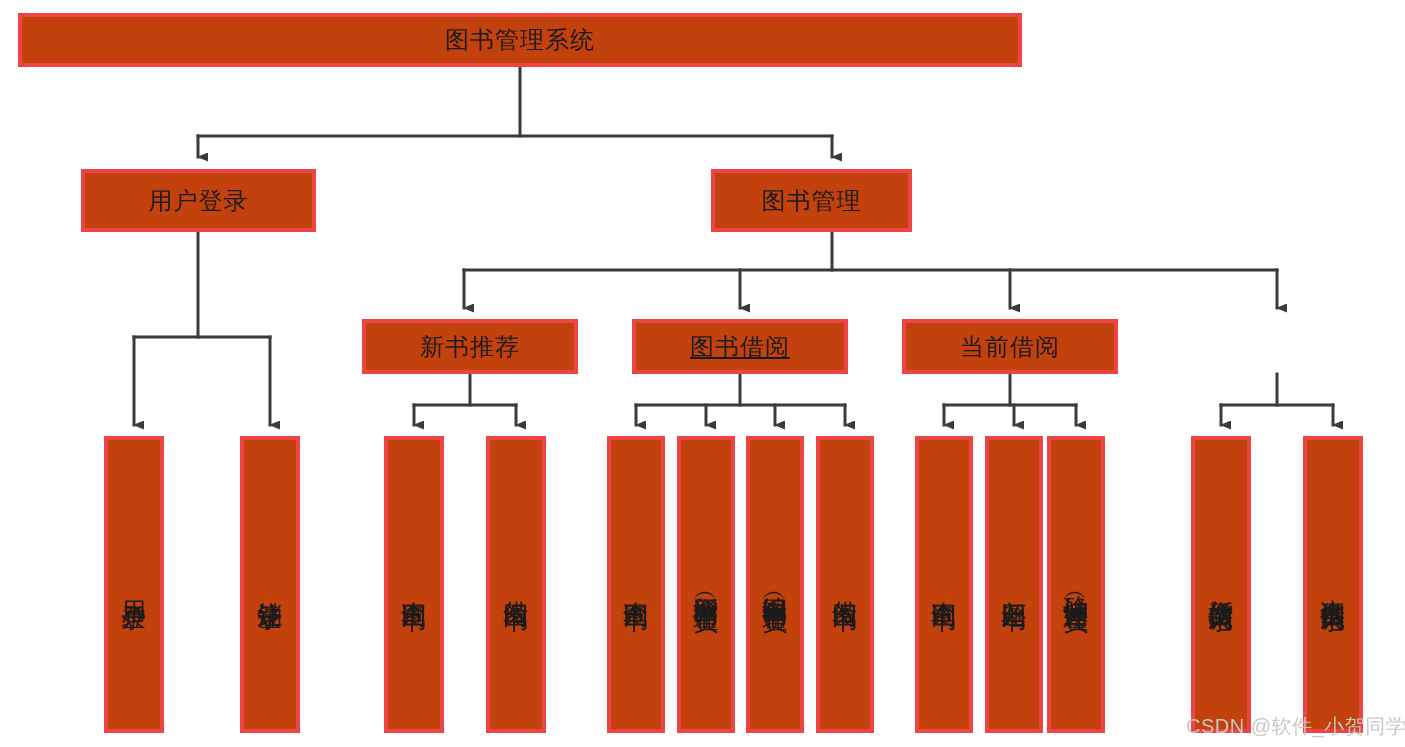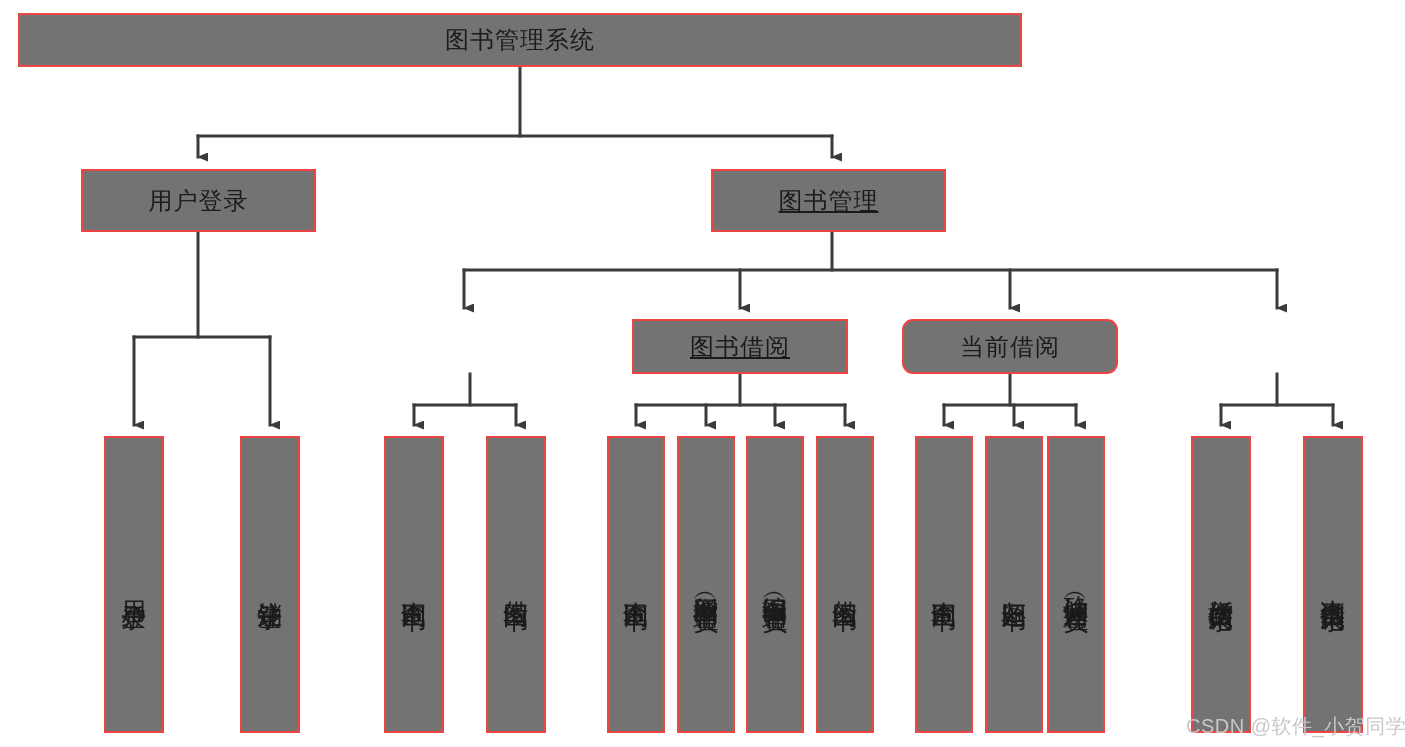--- a/index.html
+++ b/index.html
@@ -21,22 +21,22 @@
     position: absolute;
     left: 0;
     top: 0;
     width: 1405px;
     height: 747px;
     pointer-events: none;
   }
   .node {
     position: absolute;
     box-sizing: border-box;
-    background: #737373;
-    border: 2px solid #ef4444;
+    background: #c2410c;
+    border: 4px solid #ef4444;
     display: flex;
     align-items: center;
     justify-content: center;
     color: #1b1b1b;
   }
   .node.horiz {
     font-size: 24px;
     letter-spacing: 1px;
   }
   .node.vert {
@@ -120,30 +120,33 @@
   </svg>
 
   <div class="node horiz" style="left:18px; top:13px; width:1004px; height:54px;">
     <span>图书管理系统</span>
   </div>
 
   <div class="node horiz" style="left:81px; top:169px; width:235px; height:63px;">
     <span>用户登录</span>
   </div>
 
-  <div class="node horiz" style="left:711px; top:169px; width:235px; height:63px;text-decoration:underline;">
+  <div class="node horiz" style="left:711px; top:169px; width:201px; height:63px;">
     <span>图书管理</span>
   </div>
 
+  <div class="node horiz" style="left:362px; top:319px; width:216px; height:55px;">
+    <span>新书推荐</span>
+  </div>
 
   <div class="node horiz" style="left:632px; top:319px; width:216px; height:55px;text-decoration:underline;">
     <span>图书借阅</span>
   </div>
 
-  <div class="node horiz" style="left:902px; top:319px; width:216px; height:55px;border-radius:11px;">
+  <div class="node horiz" style="left:902px; top:319px; width:216px; height:55px;">
     <span>当前借阅</span>
   </div>
 
 
   <div class="node vert" style="left:104px; top:436px; width:60px; height:297px;">
     <span class="vtext">用户登录</span>
   </div>
 
   <div class="node vert" style="left:240px; top:436px; width:60px; height:297px;">
     <span class="vtext">注销登录</span>

